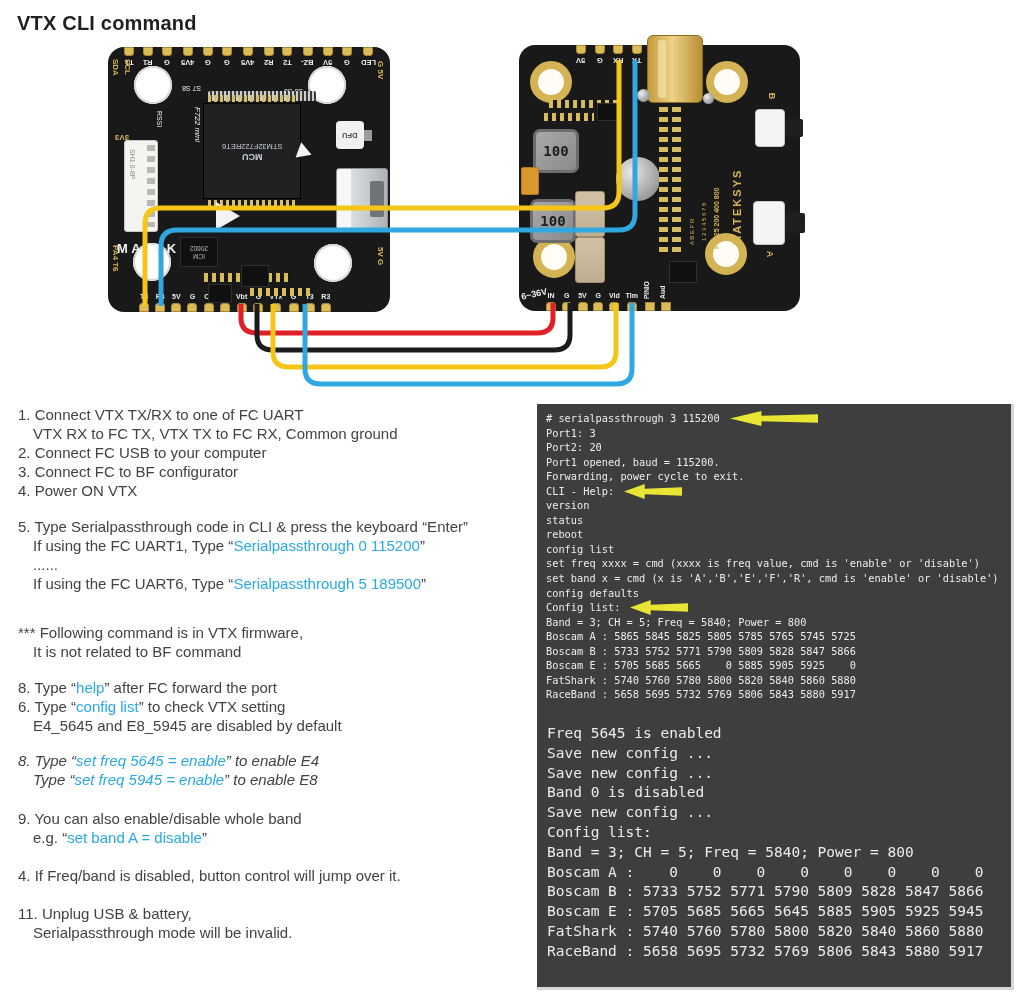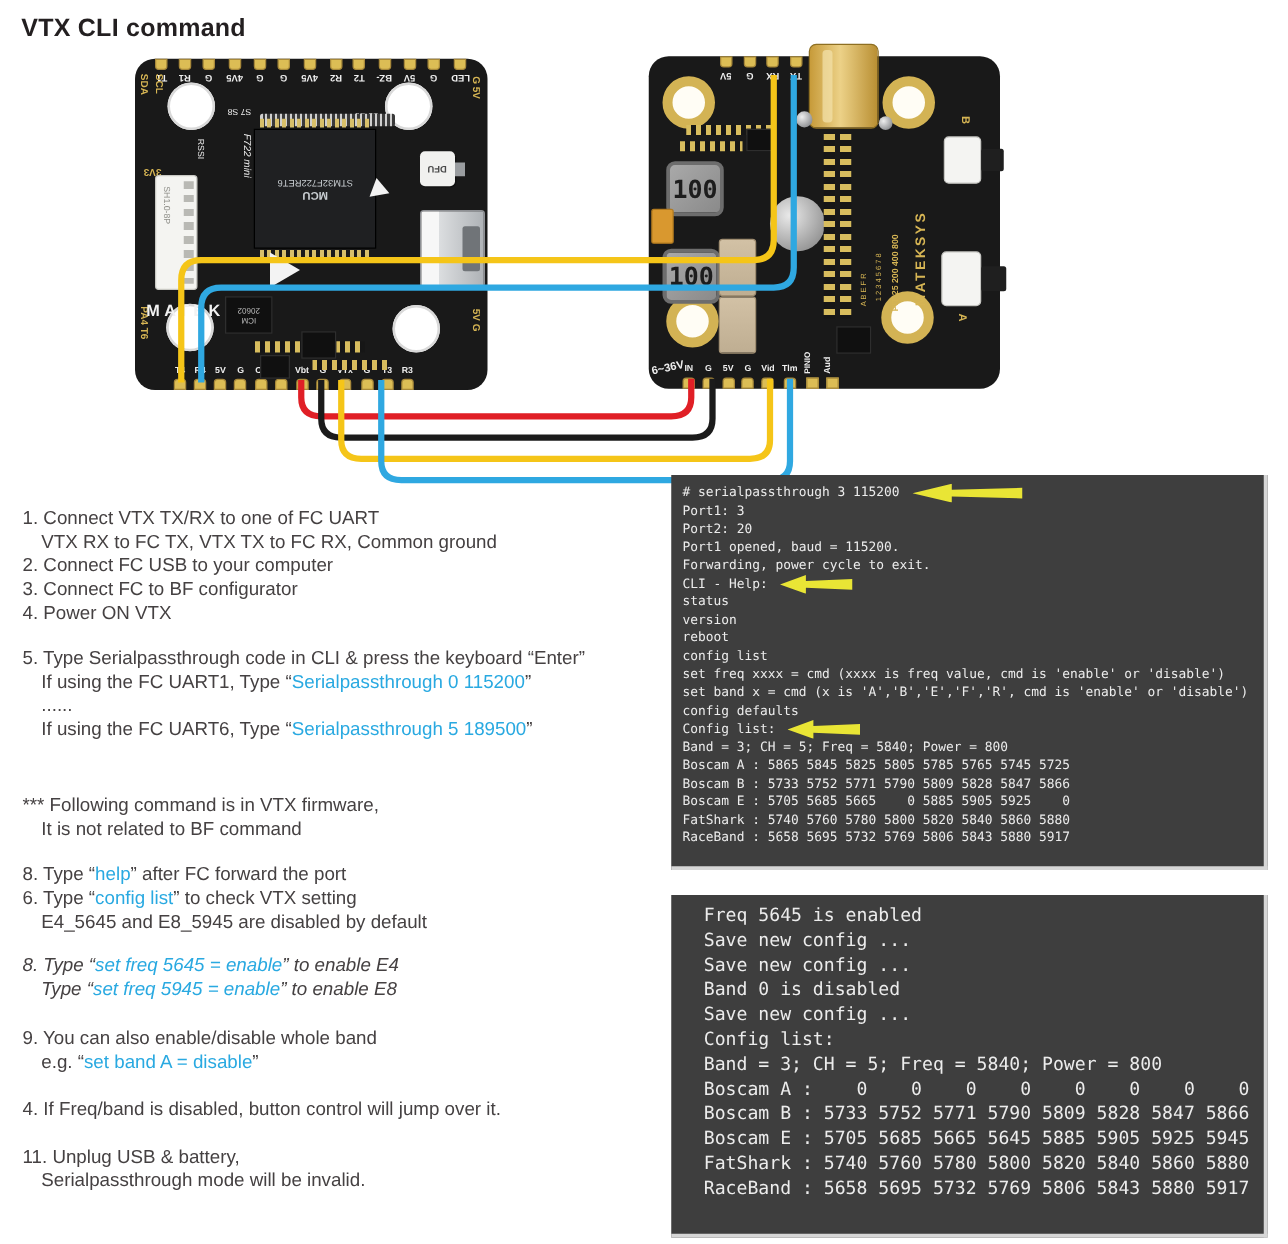--- a/index.html
+++ b/index.html
@@ -74,51 +74,51 @@
 
   .fc-brand{position:absolute;left:9px;top:194px;font-size:13px;font-weight:bold;color:#f2f2f2;letter-spacing:3.5px;}
 
   
   .antenna{position:absolute;left:128px;top:-10px;width:56px;height:68px;border-radius:6px;
        background:linear-gradient(90deg,#c79b3a,#ecd187 45%,#b98f33);border:1px solid #8e6f22;box-sizing:border-box;}
   .antenna .hl{position:absolute;left:10px;top:4px;width:8px;height:58px;background:#f4e3ad;opacity:.7;border-radius:3px;}
   .solder{position:absolute;border-radius:50%;background:radial-gradient(circle at 35% 35%,#eee,#8f9194 75%);}
   .inductor{position:absolute;width:46px;height:44px;background:linear-gradient(135deg,#a9a9a9,#8a8a8a);
        border:3px solid #6d6d6d;border-radius:7px;box-sizing:border-box;display:flex;align-items:center;justify-content:center;}
-  .inductor span{color:#1d1d1d;font-weight:bold;font-size:20px;font-family:"DejaVu Sans Mono",monospace;}
+  .inductor span{color:#1d1d1d;font-weight:bold;font-size:14px;font-family:"DejaVu Sans Mono",monospace;}
   .cap-tan{position:absolute;width:28px;height:44px;background:linear-gradient(#d2c1a5,#bfae92);border:1px solid #a08e72;border-radius:3px;}
   .cap-yellow{position:absolute;left:2px;top:122px;width:16px;height:26px;background:#d9982f;border:1px solid #b27a1f;border-radius:2px;}
   .xtal{position:absolute;left:97px;top:112px;width:44px;height:44px;border-radius:50%;
        background:radial-gradient(circle at 35% 35%,#e9e9e9,#979797 75%);}
   .btn{position:absolute;background:#f4f4f2;border:1px solid #c6c6c2;border-radius:4px;box-sizing:border-box;}
   .btn-nub{position:absolute;background:#1f1f1f;border-radius:2px;}
 
   
   #wires{position:absolute;left:0;top:0;pointer-events:none;}
   .wire{fill:none;stroke-width:5;stroke-linejoin:round;}
 
   
   #instructions{position:absolute;left:18px;top:405px;width:516px;font-size:15px;line-height:19px;color:#454142;}
   .instr-line{white-space:nowrap;}
   .instr-line.indent{padding-left:15px;}
   .hl-cyan{color:#29a9e1;}
   .instr-block{margin-top:17px;}
   .instr-block:first-child{margin-top:0;}
-  .instr-block:nth-child(3){margin-top:42px;}
+  .instr-block:nth-child(3){margin-top:30px;}
   .instr-block:nth-child(5){margin-top:16px;font-style:italic;}
   .instr-block:nth-child(6){margin-top:20px;}
   .instr-block:nth-child(7){margin-top:19px;}
   .instr-block:nth-child(8){margin-top:19px;}
 
   
   .terminal{position:absolute;left:537px;width:477px;background:#3e3e3e;box-sizing:border-box;
        font-family:"DejaVu Sans Mono",monospace;color:#ececec;
        border-right:3px solid #d6d6d6;border-bottom:3px solid #d6d6d6;}
-  #terminal1{top:380px;height:316px;padding:7px 9px;}
-  #terminal2{top:716px;height:274px;padding:8px 26px;}
+  #terminal1{top:404px;height:316px;padding:7px 9px;}
+  #terminal2{top:716px;height:274px;padding:8px 10px;}
   .term-line{white-space:pre;display:flex;align-items:center;}
   #terminal1 .term-line{font-size:10.3px;line-height:14.55px;height:14.55px;}
   #terminal2 .term-line{font-size:14.5px;line-height:19.8px;height:19.8px;}
   .arrow-icon{margin-left:10px;flex:0 0 auto;}
 </style>
 </head>
 <body>
 
 <div id="page">
 
@@ -438,22 +438,22 @@
       <div class="term-line"><span># serialpassthrough 3 115200</span><svg class="arrow-icon" width="88" height="15" viewBox="0 0 56 14" preserveAspectRatio="none">
           <polygon points="0,7 20,0 20,4.5 56,3 56,11 20,9.5 20,14" fill="#e9e535"></polygon>
         </svg></div>
       <div class="term-line"><span>Port1: 3</span></div>
       <div class="term-line"><span>Port2: 20</span></div>
       <div class="term-line"><span>Port1 opened, baud = 115200.</span></div>
       <div class="term-line"><span>Forwarding, power cycle to exit.</span></div>
       <div class="term-line"><span>CLI - Help:</span><svg class="arrow-icon" width="58" height="15" viewBox="0 0 56 14" preserveAspectRatio="none">
           <polygon points="0,7 20,0 20,4.5 56,3 56,11 20,9.5 20,14" fill="#e9e535"></polygon>
         </svg></div>
+      <div class="term-line"><span>version</span></div>
       <div class="term-line"><span>status</span></div>
-      <div class="term-line"><span>version</span></div>
       <div class="term-line"><span>reboot</span></div>
       <div class="term-line"><span>config list</span></div>
       <div class="term-line"><span>set freq xxxx = cmd (xxxx is freq value, cmd is 'enable' or 'disable')</span></div>
       <div class="term-line"><span>set band x = cmd (x is 'A','B','E','F','R', cmd is 'enable' or 'disable')</span></div>
       <div class="term-line"><span>config defaults</span></div>
       <div class="term-line"><span>Config list:</span><svg class="arrow-icon" width="58" height="15" viewBox="0 0 56 14" preserveAspectRatio="none">
           <polygon points="0,7 20,0 20,4.5 56,3 56,11 20,9.5 20,14" fill="#e9e535"></polygon>
         </svg></div>
       <div class="term-line"><span>Band = 3; CH = 5; Freq = 5840; Power = 800</span></div>
       <div class="term-line"><span>Boscam A : 5865 5845 5825 5805 5785 5765 5745 5725</span></div>

